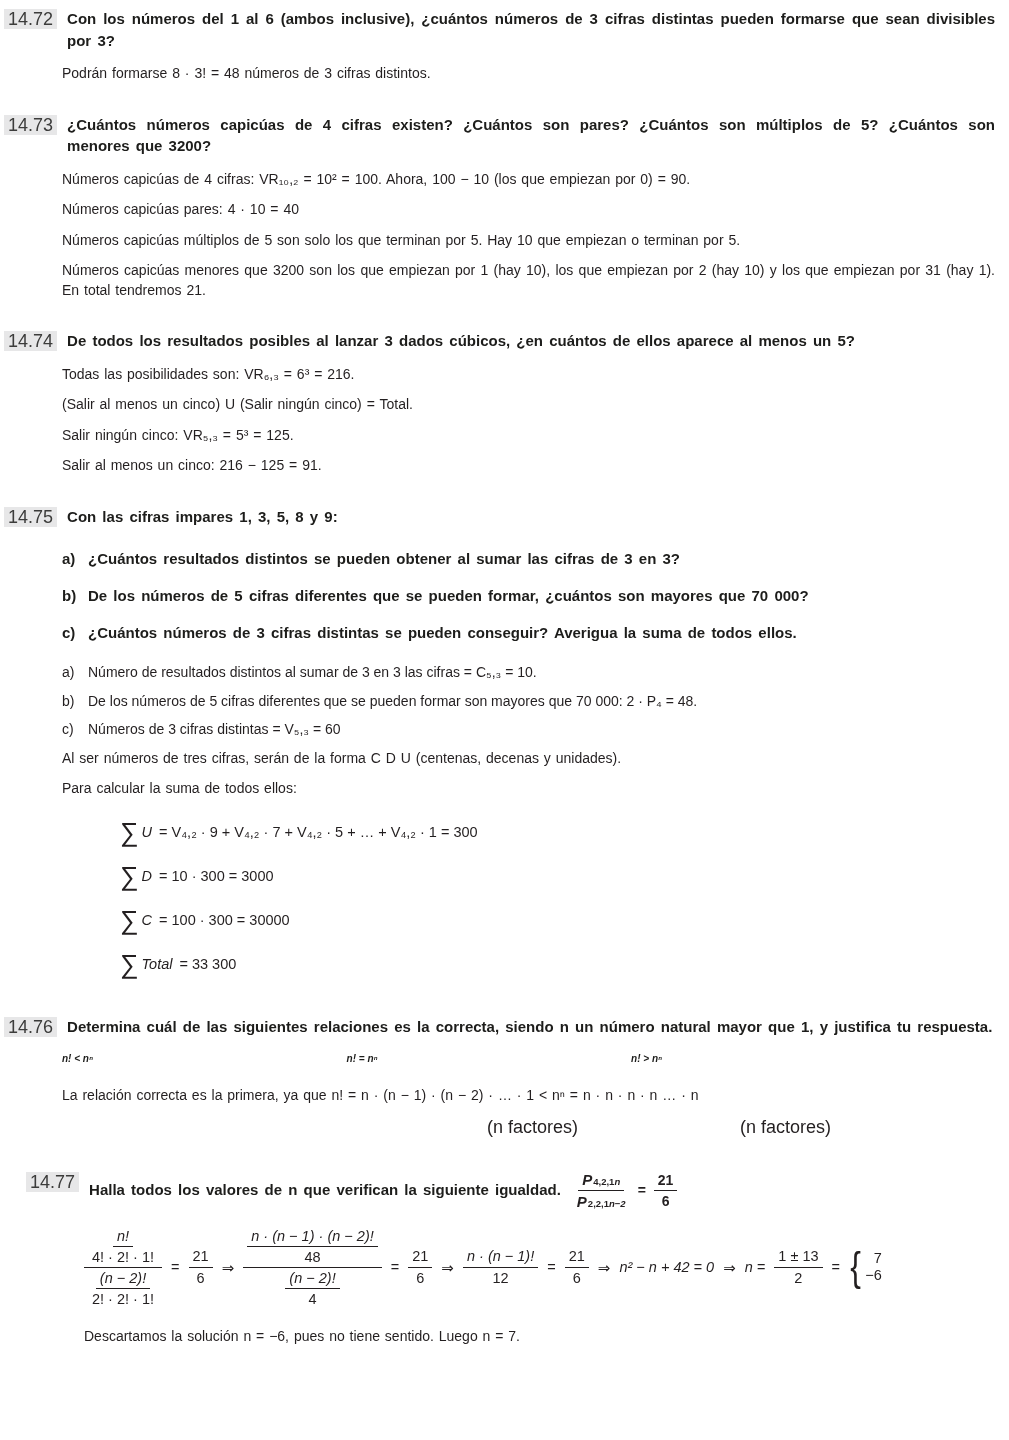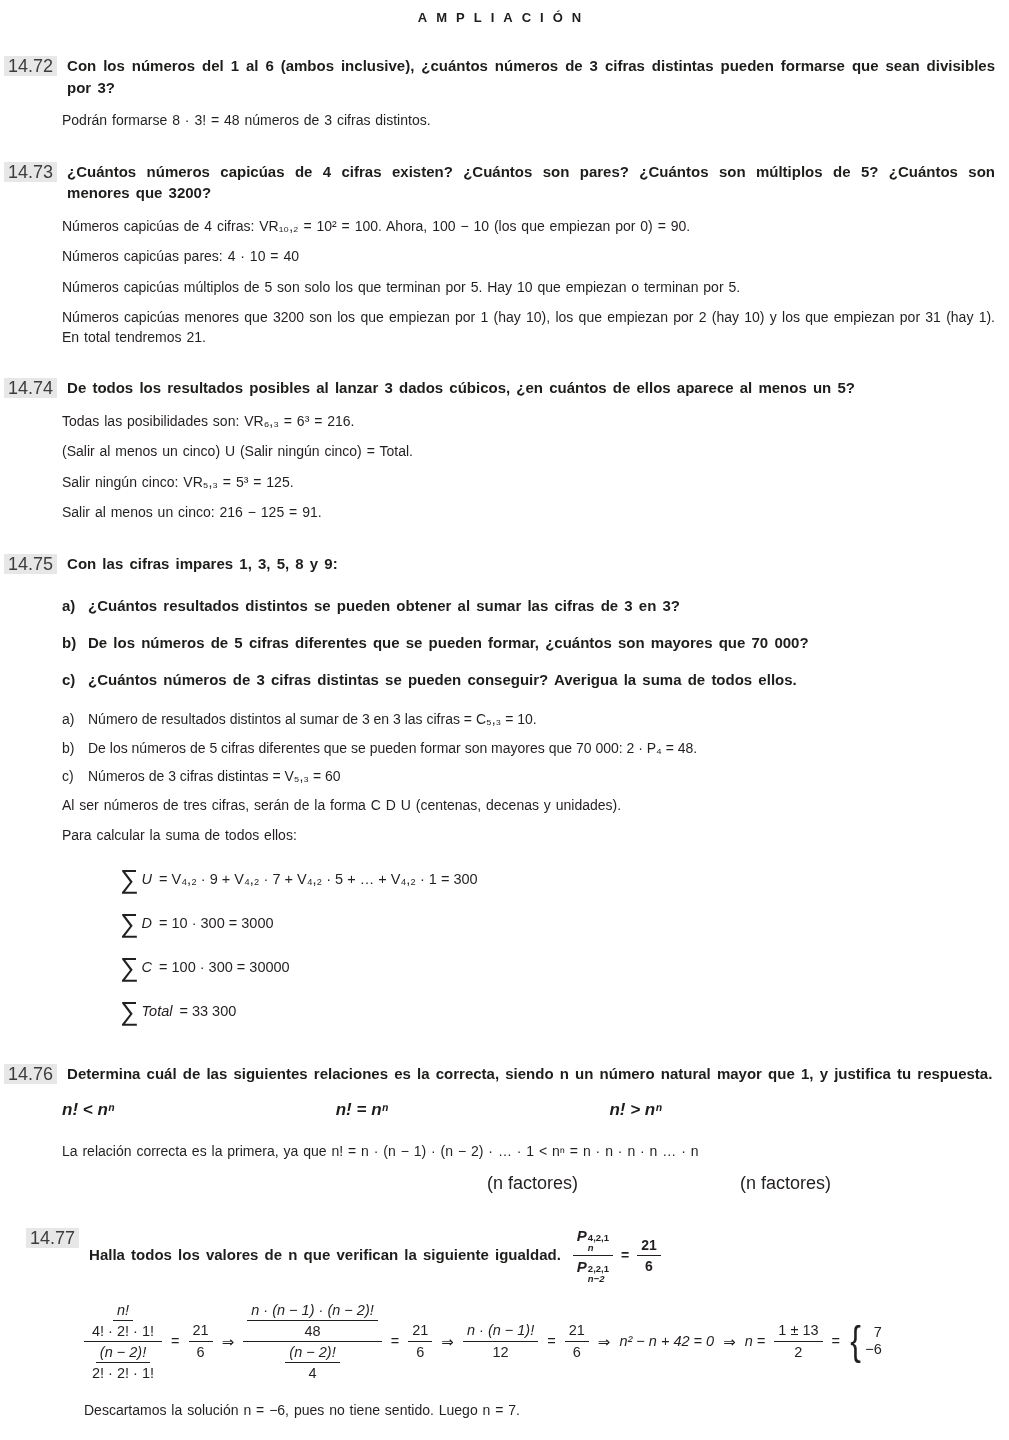--- a/index.html
+++ b/index.html
@@ -69,53 +69,52 @@
   
   .equation { display: flex; align-items: center; margin-left: 58px; padding: 9px 0; }
   .sigma { font-size: 26px; line-height: 1; margin-right: 3px; }
   .eq-var { font-style: italic; font-size: 14.5px; margin-right: 7px; }
   .eq-expr { font-size: 14.5px; }
 
   
   .options-row {
     display: flex; width: 600px; justify-content: space-between;
     margin: 16px 0 22px 0;
-    font-weight: 700; font-style: italic; font-size: 17px; color: #1d1d1b;
+    font-weight: 700; font-style: italic; font-size: 10px; color: #1d1d1b;
   }
   .note-row { position: relative; height: 24px; font-size: 18px; }
   .note-row .note1 { position: absolute; left: 425px; }
   .note-row .note2 { position: absolute; left: 678px; }
 
   
   .frac { display: inline-flex; flex-direction: column; align-items: center; text-align: center; }
   .frac > .fnum { padding: 0 4px 2px; border-bottom: 1.3px solid #231f20; }
   .frac > .fden { padding: 2px 4px 0; }
   .frac .frac { line-height: 16px; }
   .mit { font-style: italic; }
 
   .statement-flex { display: flex; align-items: center; flex: 1 1 auto; }
   .prob-statement.inline { flex: 0 1 auto; }
   .given-math { display: inline-flex; align-items: center; gap: 8px; font-weight: 700; margin-left: 12px; font-size: 14px; }
   .pletter { font-style: italic; font-size: 15px; }
-  .supsub { display: inline-flex; flex-direction: column; align-items: flex-start; font-size: 9.5px; line-height: 10px; margin-left: 1px; }
+  .supsub { display: inline-flex; flex-direction: row; align-items: flex-start; font-size: 9.5px; line-height: 10px; margin-left: 1px; }
   .ss-sup { font-style: normal; }
   .ss-sub { font-style: italic; }
 
   .math-chain { display: flex; align-items: center; gap: 9px; margin: 18px 0 20px 0; font-size: 14.5px; line-height: 17px; }
   .implies { font-size: 15px; }
   .cases { display: inline-flex; align-items: center; }
   .brace { font-size: 40px; font-weight: 300; line-height: 0.9; margin-right: 3px; transform: scaleX(0.8); }
   .case-col { display: inline-flex; flex-direction: column; align-items: flex-end; line-height: 17px; }
 </style>
 </head>
 <body>
 
 <div class="page">
 
-  <div class="page-header">AMPLIACIÓN</div>
 
   <section class="problem">
     <div class="prob-head">
       <span class="prob-num">14.72</span>
       <p class="prob-statement">Con los números del 1 al 6 (ambos inclusive), ¿cuántos números de 3 cifras distintas pueden formarse que sean divisibles por 3?</p>
     </div>
     <div class="prob-body">
       <p class="sol">Podrán formarse 8 · 3! = 48 números de 3 cifras distintos.</p>
     </div>
   </section>

